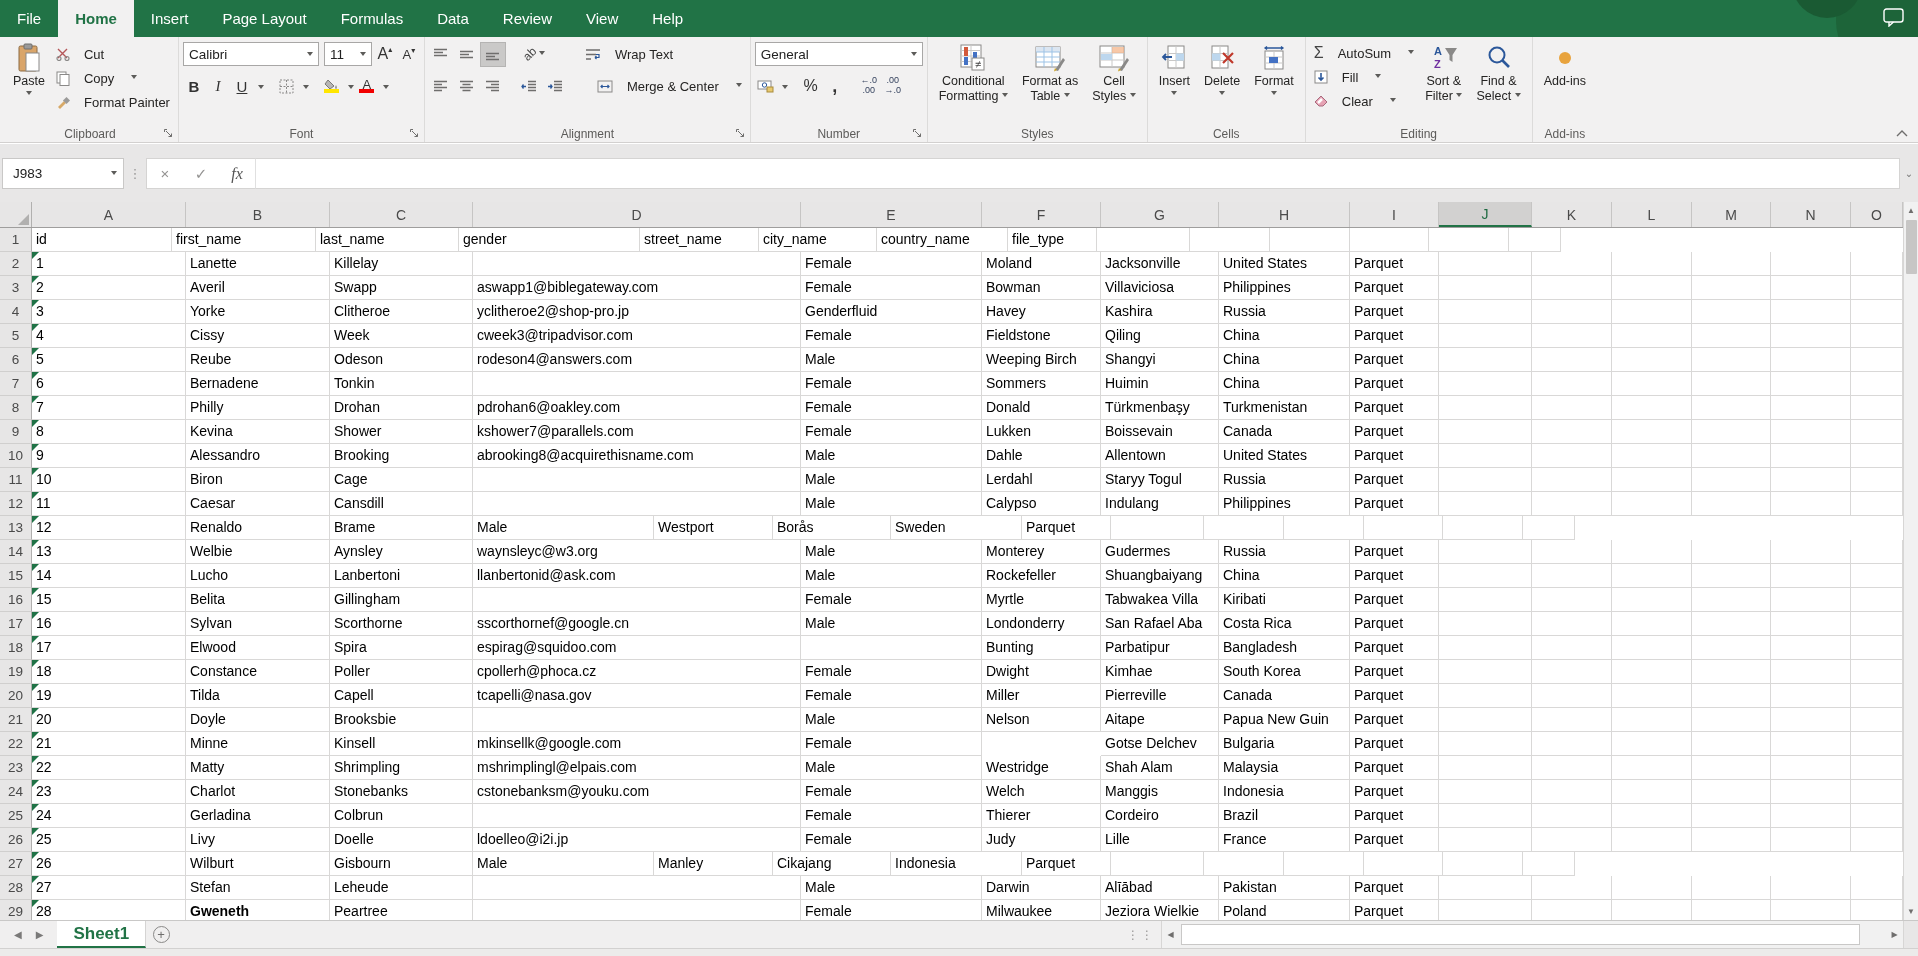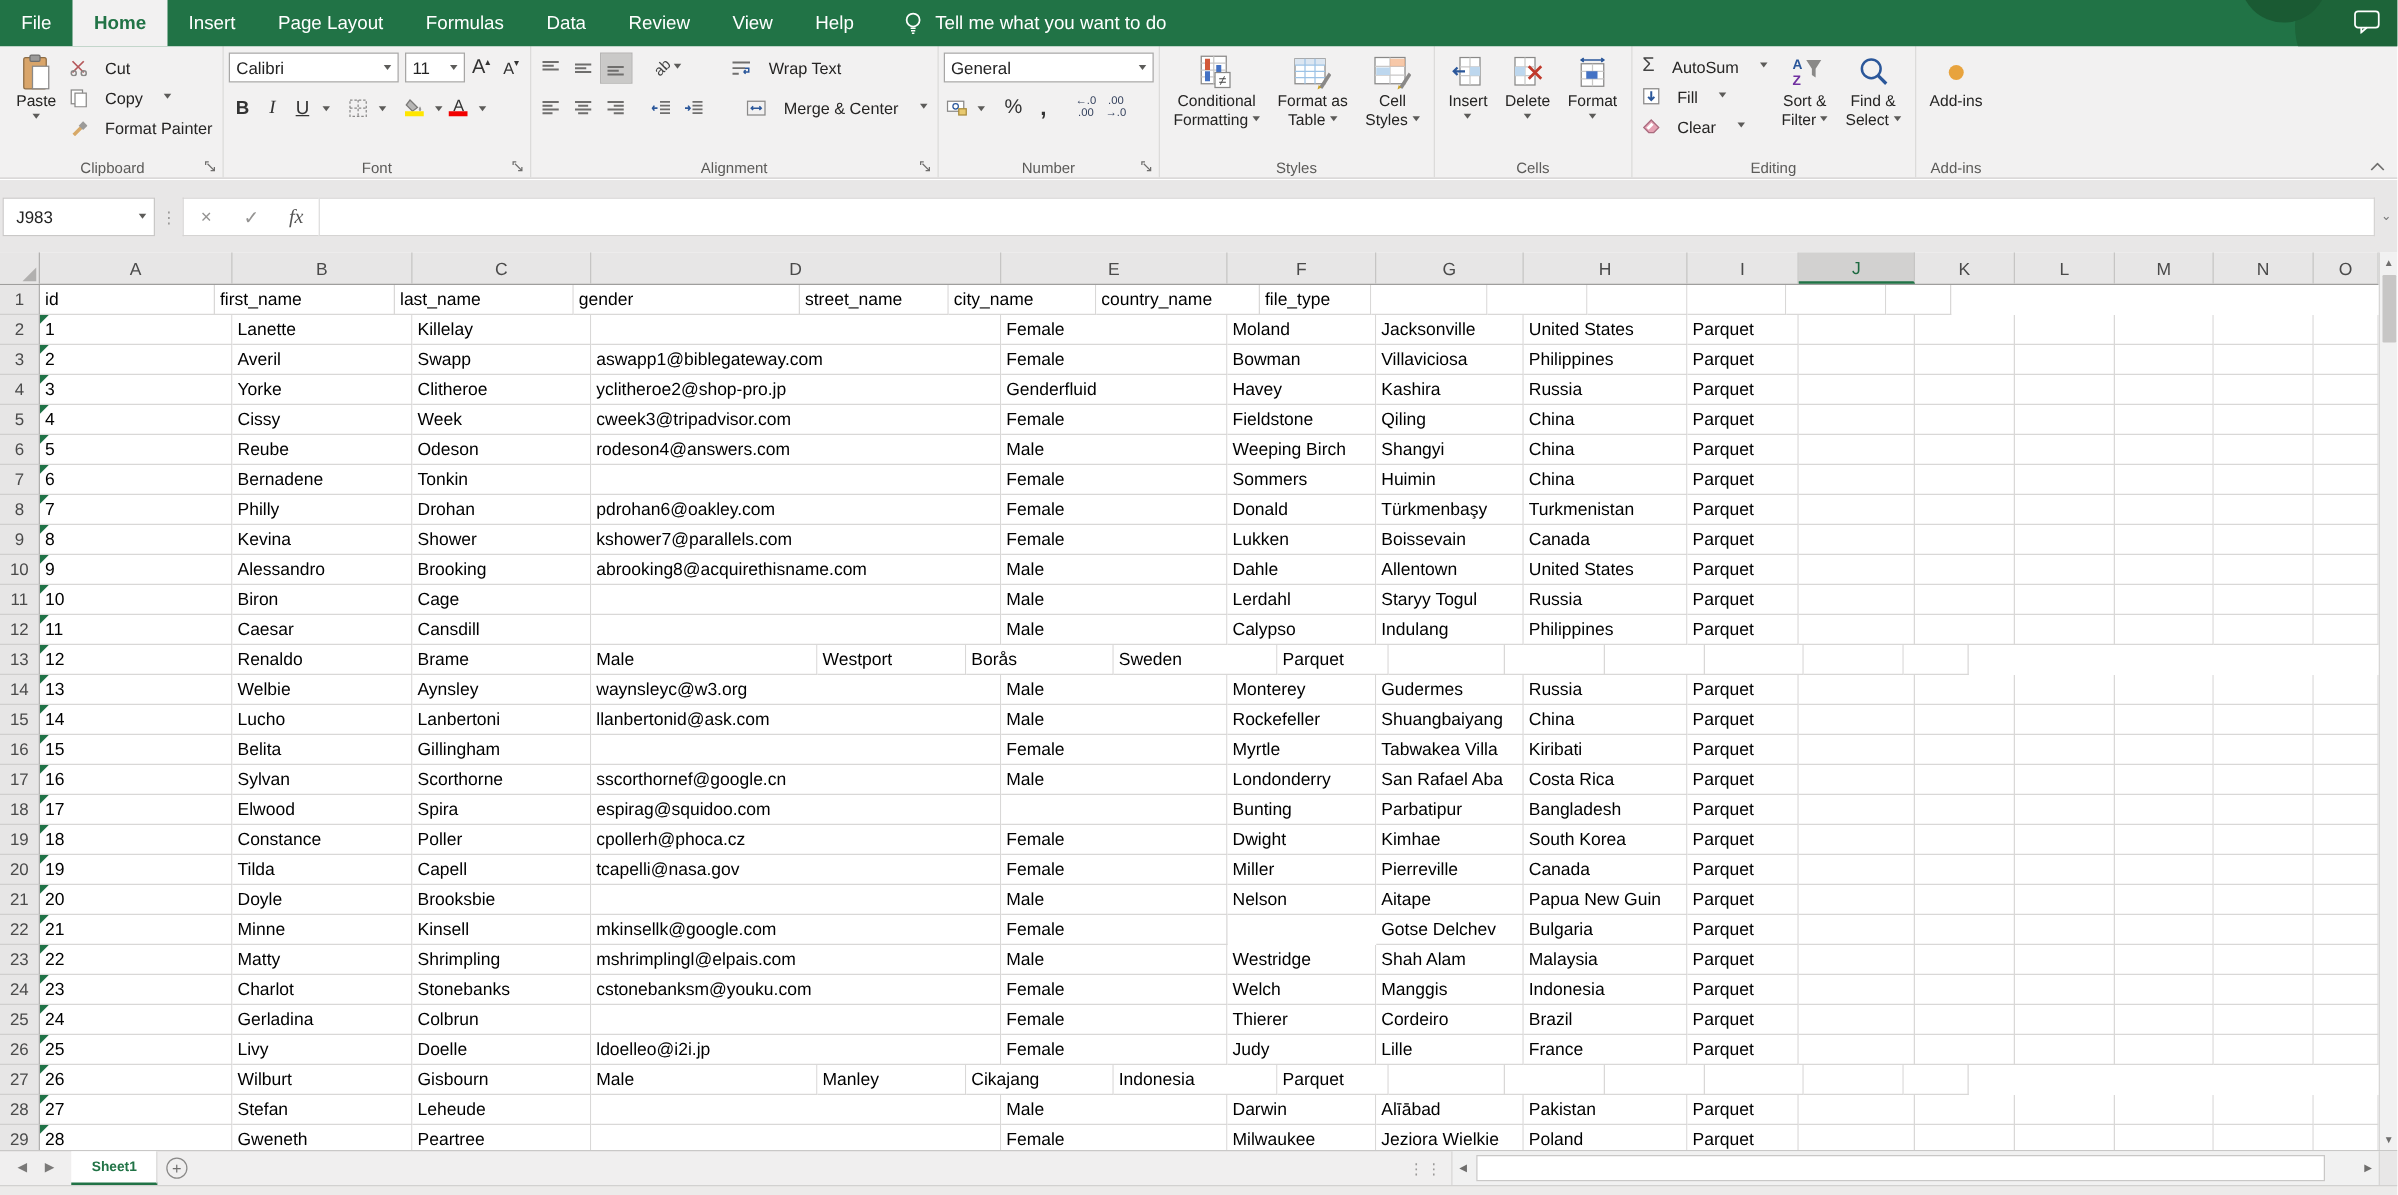--- a/index.html
+++ b/index.html
@@ -75,21 +75,21 @@
   
   .vscroll { position:absolute; top:202px; right:0; width:15px; height:718px; background:#f1f1f1; border-left:1px solid #d7d6d5; }
   .varr { height:17px; display:flex; align-items:center; justify-content:center; color:#6f6e6d; font-size:8px; }
   .vthumb { position:absolute; top:18px; left:2px; width:11px; height:54px; background:#c7c6c5; border-radius:1px; }
   .varr.dn { position:absolute; bottom:0; left:0; right:0; }
 
   
   .sheetbar { position:absolute; top:920px; left:0; right:0; height:28px; background:#f0efef; border-top:1px solid #c9c8c7;
               display:flex; align-items:stretch; }
   .snav { display:flex; align-items:center; gap:14px; padding:0 14px; color:#7a7978; font-size:10px; }
-  .sheettab { background:#fff; padding:0 16px; display:flex; align-items:center; font-size:11px; font-weight:700;
+  .sheettab { background:#fff; padding:0 16px; display:flex; align-items:center; font-size:17px; font-weight:700;
               color:#217346; border-right:1px solid #d5d4d3; border-bottom:2px solid #217346; }
   .addsheet { width:30px; display:flex; align-items:center; justify-content:center; }
   .plusc { width:17px; height:17px; border-radius:50%; border:1px solid #8a8988; color:#6f6e6d; font-size:13px;
            display:flex; align-items:center; justify-content:center; line-height:1; }
   .hdots { margin-left:auto; display:flex; align-items:center; color:#9a9998; font-size:12px; letter-spacing:2px; padding:0 6px; }
   .hscroll { width:742px; display:flex; align-items:stretch; background:#f1f1f1; border-left:1px solid #d7d6d5; }
   .harr { width:17px; display:flex; align-items:center; justify-content:center; color:#6f6e6d; font-size:8px; }
   .htrack { flex:1; position:relative; }
   .hthumb { position:absolute; left:2px; top:3px; bottom:3px; width:96%; background:#fff; border:1px solid #c9c8c7; }
   .hcorner { width:15px; background:#e8e7e7; border-left:1px solid #d7d6d5; }
@@ -111,29 +111,20 @@
     <div class="deco2"></div>
     <div class="tab">File</div>
     <div class="tab selected">Home</div>
     <div class="tab">Insert</div>
     <div class="tab">Page Layout</div>
     <div class="tab">Formulas</div>
     <div class="tab">Data</div>
     <div class="tab">Review</div>
     <div class="tab">View</div>
     <div class="tab">Help</div>
-    <div class="tellme">
-      <span>
-        <svg width="17" height="19" viewBox="0 0 17 19">
-            <circle cx="8.5" cy="7" r="5.2" fill="none" stroke="#fff" stroke-width="1.4"></circle>
-            <path d="M6.5 13.5 h4 M6.8 15.5 h3.4 M7.5 17.5 h2" stroke="#fff" stroke-width="1.2" fill="none"></path>
-          </svg>
-      </span>
-      <span>Tell me what you want to do</span>
-    </div>
     <div class="chatic">
       <svg width="21" height="19" viewBox="0 0 21 19">
           <rect x="1" y="1" width="19" height="13" rx="2.5" fill="none" stroke="#fff" stroke-width="1.4"></rect>
           <path d="M6 14 v4 l4.5 -4" fill="none" stroke="#fff" stroke-width="1.4"></path>
         </svg>
     </div>
   </div>
 
   <div class="ribbon">
 
@@ -1069,21 +1060,21 @@
         <div class="c" style="width: 93px;"></div>
         <div class="c" style="width: 80px;"></div>
         <div class="c" style="width: 80px;"></div>
         <div class="c" style="width: 79px;"></div>
         <div class="c" style="width: 80px;"></div>
         <div class="c" style="width: 52px;"></div>
       </div>
       <div class="grow">
         <div class="rn">29</div>
         <div class="c tri" style="width: 154px;">28</div>
-        <div class="c" style="width: 144px;">Gweneth</div>
+        <div class="c" style="width: 144px; font-weight: bold;">Gweneth</div>
         <div class="c" style="width: 143px;">Peartree</div>
         <div class="c" style="width: 328px;"></div>
         <div class="c" style="width: 181px;">Female</div>
         <div class="c" style="width: 119px;">Milwaukee</div>
         <div class="c" style="width: 118px;">Jeziora Wielkie</div>
         <div class="c" style="width: 131px;">Poland</div>
         <div class="c" style="width: 89px;">Parquet</div>
         <div class="c" style="width: 93px;"></div>
         <div class="c" style="width: 80px;"></div>
         <div class="c" style="width: 80px;"></div>

